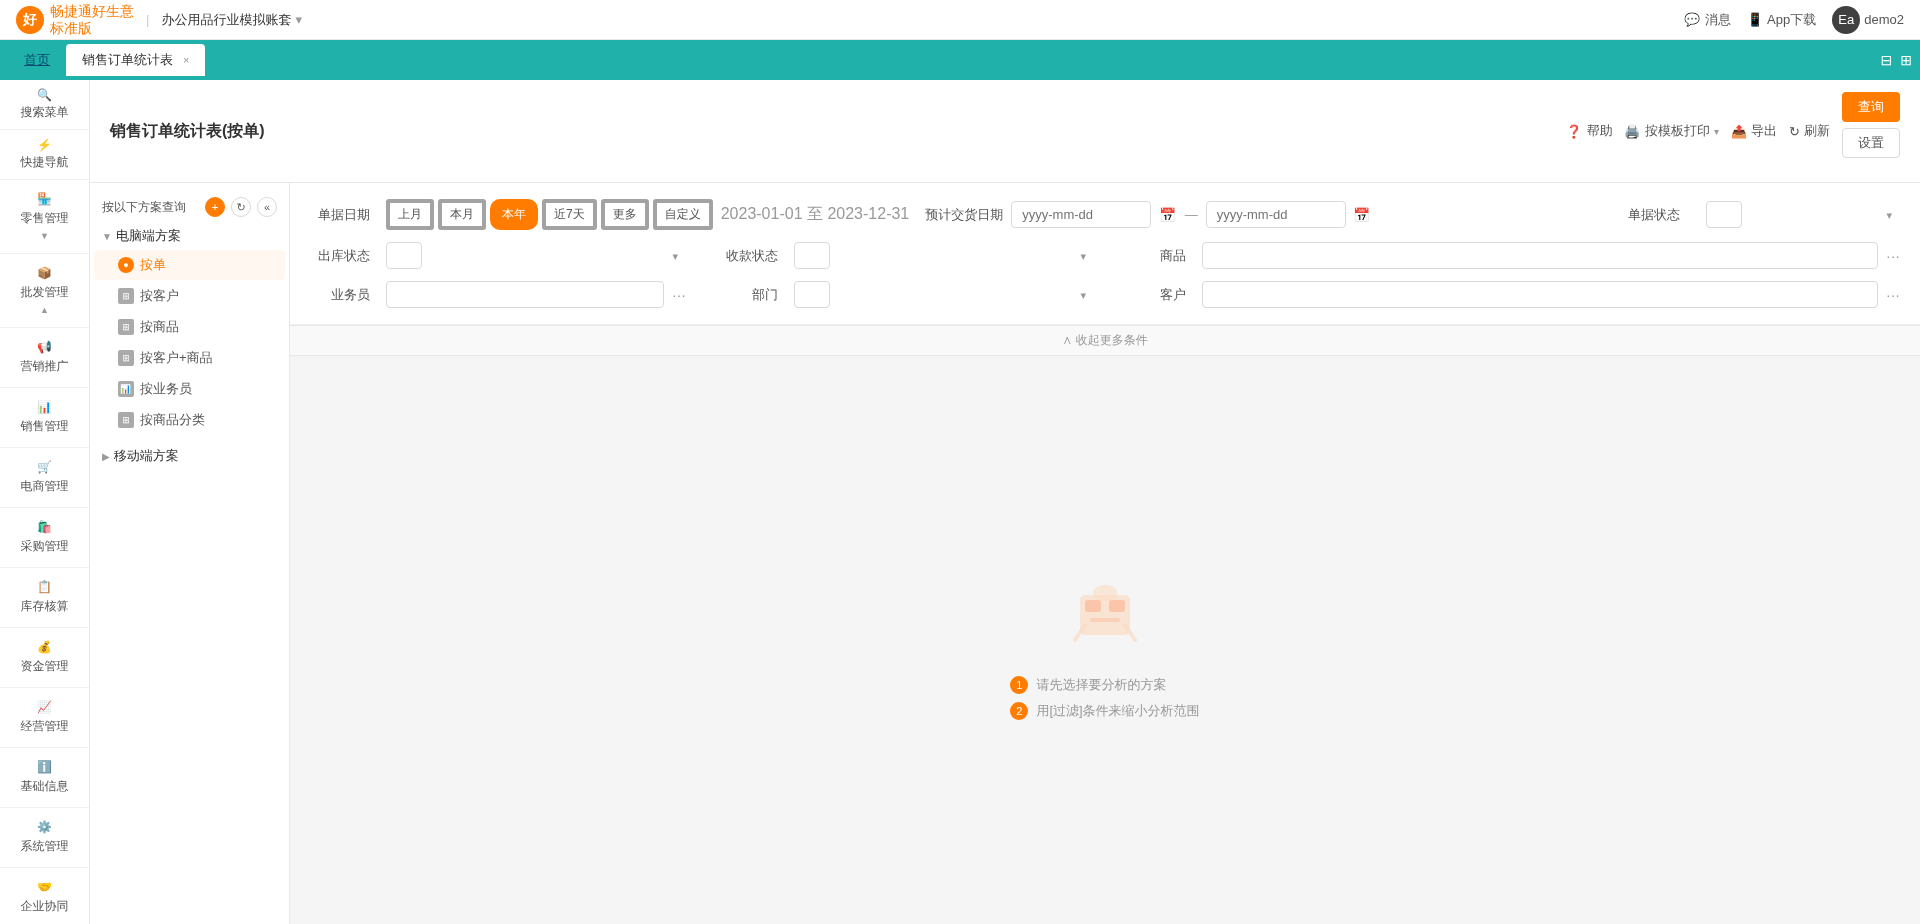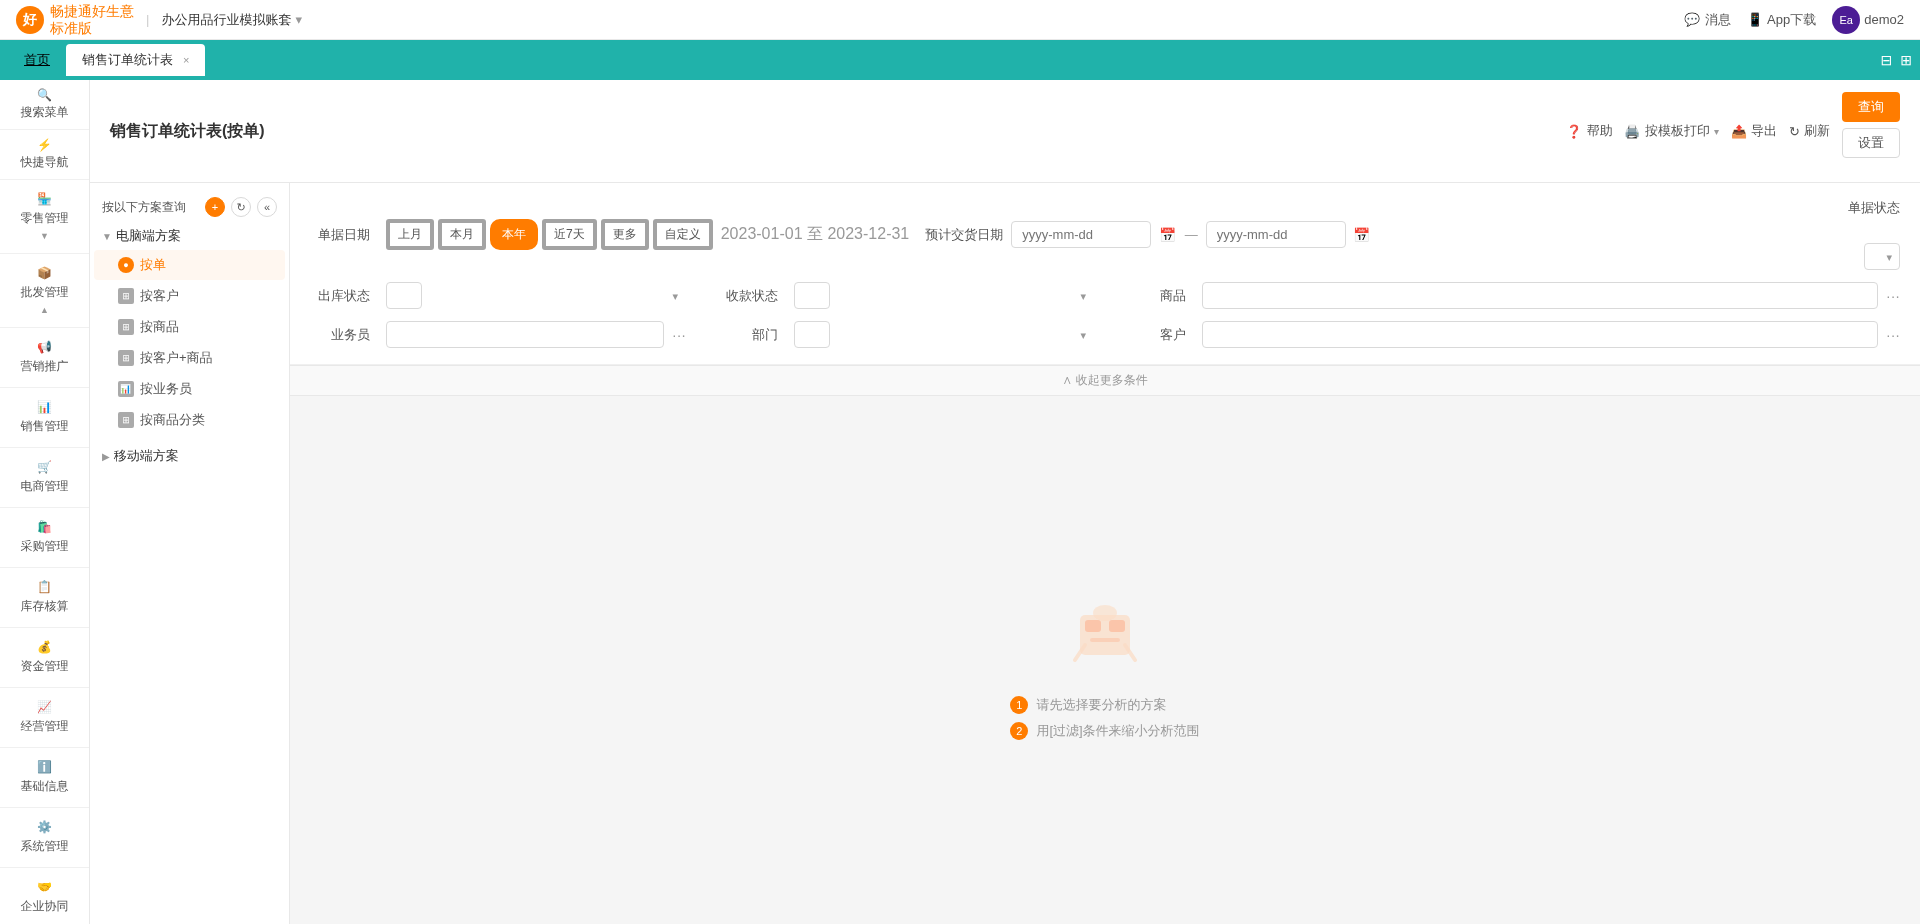--- a/index.html
+++ b/index.html
@@ -7,26 +7,26 @@
 
     
     .top-bar { background: #fff; height: 40px; display: flex; align-items: center; justify-content: space-between; padding: 0 16px; border-bottom: 1px solid #e8e8e8; flex-shrink: 0; }
     .top-bar-left { display: flex; align-items: center; gap: 8px; }
     .logo-area { display: flex; align-items: center; gap: 6px; }
     .logo-circle { width: 28px; height: 28px; background: #ff7c00; border-radius: 50%; display: flex; align-items: center; justify-content: center; color: white; font-size: 14px; font-weight: bold; }
     .logo-text { font-size: 14px; color: #ff7c00; line-height: 1.2; }
     .dropdown-trigger { display: flex; align-items: center; gap: 4px; cursor: pointer; }
     .top-bar-right { display: flex; align-items: center; gap: 16px; font-size: 13px; color: #555; }
     .top-bar-right-item { display: flex; align-items: center; gap: 4px; cursor: pointer; }
-    .avatar { width: 28px; height: 28px; background: #4c1d95; border-radius: 50%; display: flex; align-items: center; justify-content: center; color: white; font-size: 11px; }
+    .avatar { width: 28px; height: 28px; background: #404040; border-radius: 50%; display: flex; align-items: center; justify-content: center; color: white; font-size: 13px; }
 
     
     .tab-bar { background: #20b2aa; height: 40px; display: flex; align-items: center; padding: 0 8px; flex-shrink: 0; }
     .tab-item { height: 32px; padding: 0 16px; display: flex; align-items: center; gap: 6px; border-radius: 4px 4px 0 0; cursor: pointer; font-size: 13px; color: rgba(255,255,255,0.85); }
-    .tab-item.home { background: transparent; color: #000000; text-decoration: underline; }
+    .tab-item.home { background: transparent; color: #0c4a6e; text-decoration: underline; }
     .tab-item.active { background: white; color: #333; }
     .tab-close { font-size: 11px; color: #999; cursor: pointer; margin-left: 4px; }
     .tab-spacer { flex: 1; }
     .tab-bar-actions { display: flex; align-items: center; gap: 8px; color: white; font-size: 16px; cursor: pointer; }
 
     
     .main-layout { display: flex; flex: 1; overflow: hidden; }
 
     
     .sidebar { width: 90px; background: #fff; border-right: 1px solid #e8e8e8; display: flex; flex-direction: column; flex-shrink: 0; overflow-y: auto; }
@@ -300,21 +300,21 @@
               <span class="date-range">2023-01-01 至 2023-12-31</span>
             </div>
             <div style="flex:1;display:flex;align-items:center;gap:8px;justify-content:flex-start;">
               <span class="filter-label-wide">预计交货日期</span>
               <input type="text" class="filter-input-date" placeholder="yyyy-mm-dd" style="">
               <span class="calendar-icon">📅</span>
               <span class="date-separator">—</span>
               <input type="text" class="filter-input-date" placeholder="yyyy-mm-dd" style="">
               <span class="calendar-icon">📅</span>
             </div>
-            <div style="display:flex;align-items:flex-end;gap:26px;min-width:280px;flex-direction:column;">
+            <div style="display:flex;align-items:center;gap:26px;min-width:280px;">
               <span class="filter-label">单据状态</span>
               <div class="select-wrapper" style="flex:1;">
                 <select class="filter-select">
                   <option value=""></option>
                 </select>
               </div>
             </div>
           </div>
 
           <div class="filter-row">

